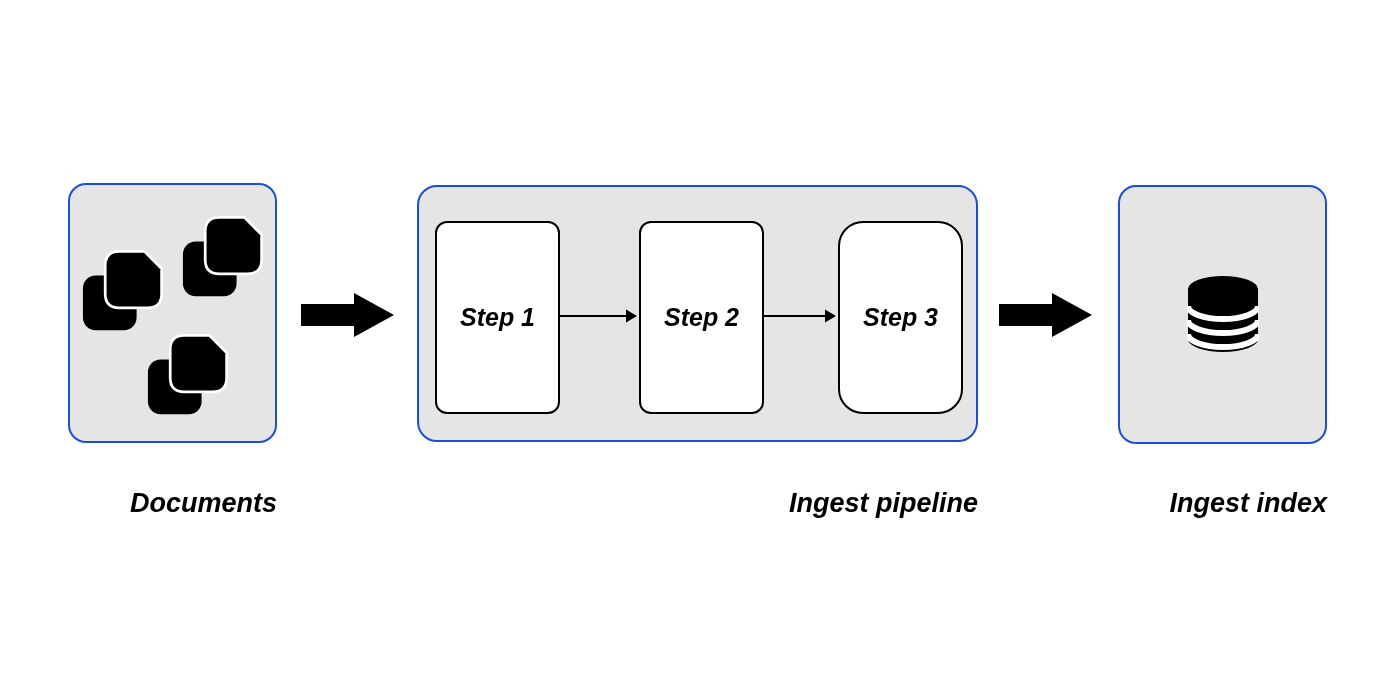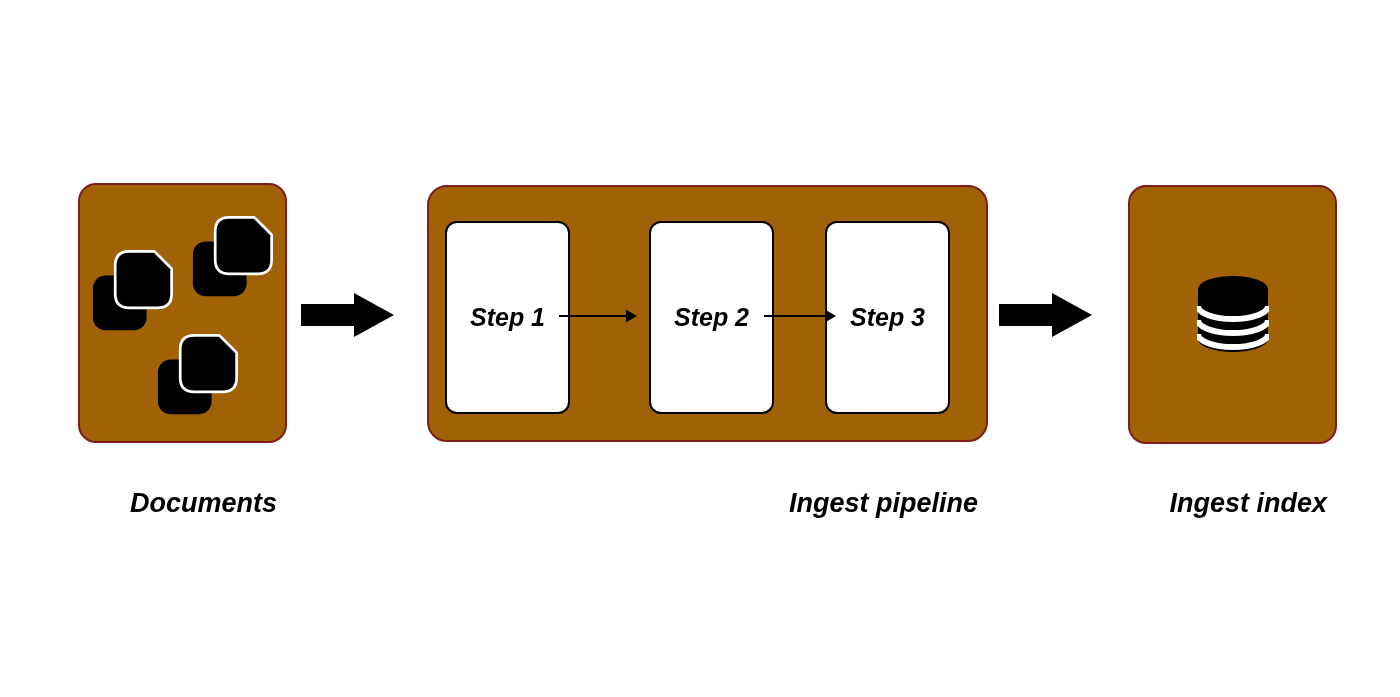--- a/index.html
+++ b/index.html
@@ -11,46 +11,45 @@
     position: relative;
     width: 1400px;
     height: 697px;
     background: #ffffff;
     font-family: "Liberation Sans", sans-serif;
     color: #000000;
     overflow: hidden;
   }
   .node-box {
     position: absolute;
-    border: 2px solid #7f1d1d;
+    border: 2px solid #1d4ed8;
     border-radius: 18px;
-    background: #a16207;
+    background: #e5e5e5;
     box-sizing: border-box;
-    margin-left: 10px;
   }
   .documents-box { left: 68px; top: 183px; width: 209px; height: 260px; }
   .pipeline-box  { left: 417px; top: 185px; width: 561px; height: 257px; border-radius: 20px; }
   .target-box    { left: 1118px; top: 185px; width: 209px; height: 259px;
                    display: flex; align-items: center; justify-content: center; }
   .step-box {
     position: absolute;
     top: 34px;
     width: 125px;
     height: 193px;
     border: 2px solid #000000;
     border-radius: 12px;
     background: #ffffff;
     box-sizing: border-box;
     display: flex;
     align-items: center;
     justify-content: center;
   }
   .step-1 { left: 16px; }
   .step-2 { left: 220px; }
-  .step-3 { left: 396px; }
+  .step-3 { left: 419px; border-radius: 25px; }
   .step-label {
     font-size: 25px;
     font-weight: bold;
     font-style: italic;
     color: #000000;
     white-space: nowrap;
   }
   .caption {
     position: absolute;
     top: 487px;

